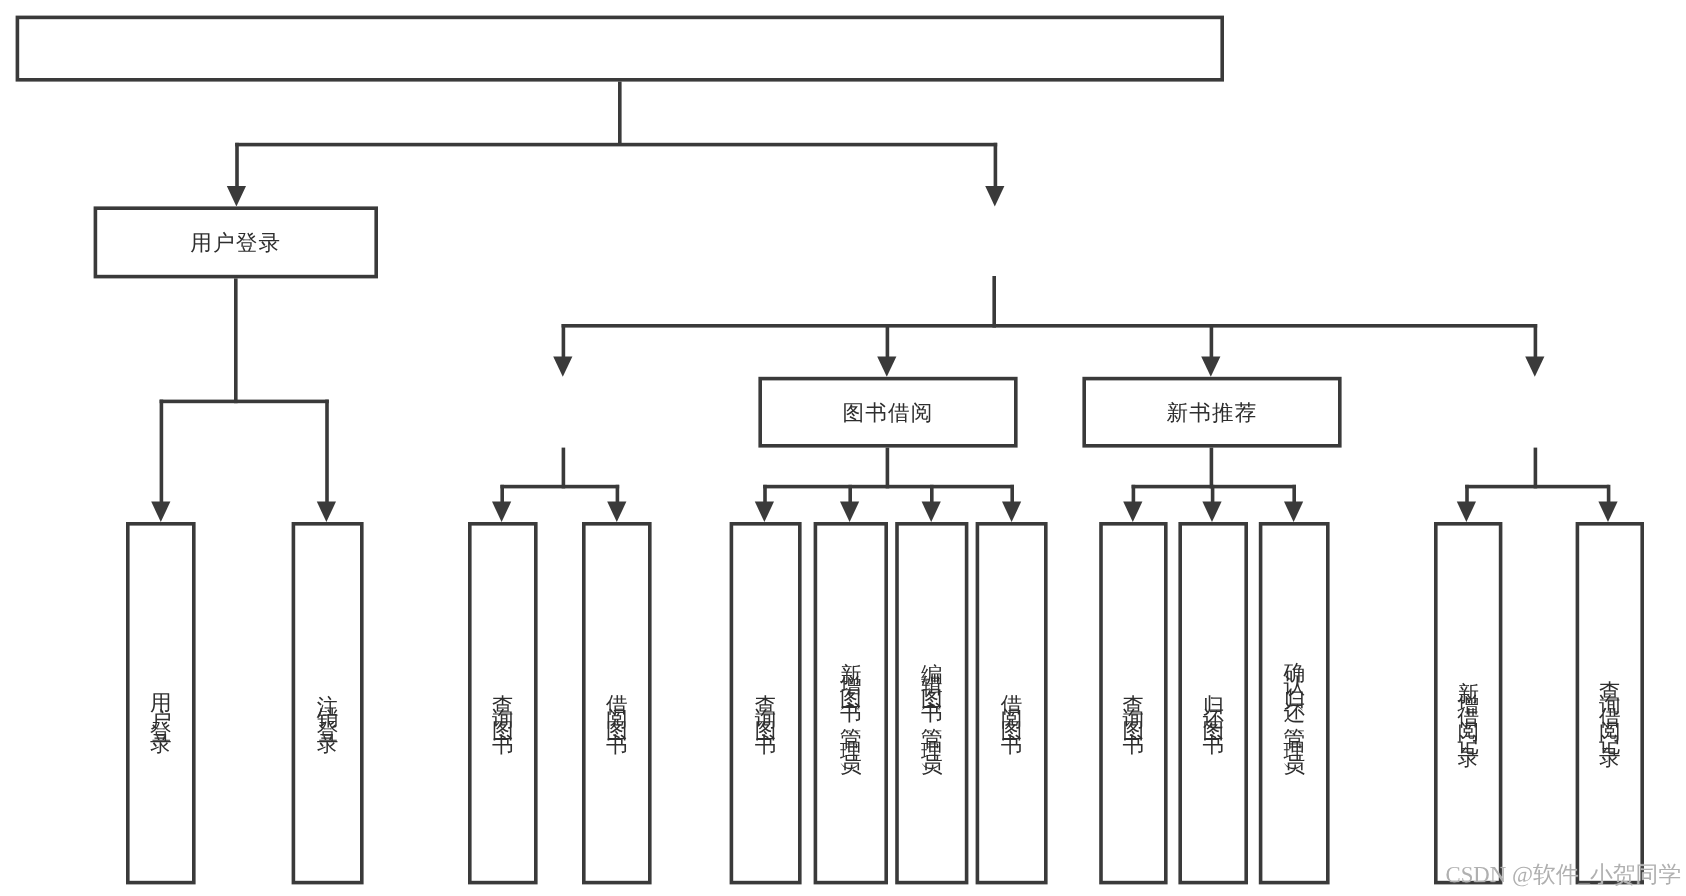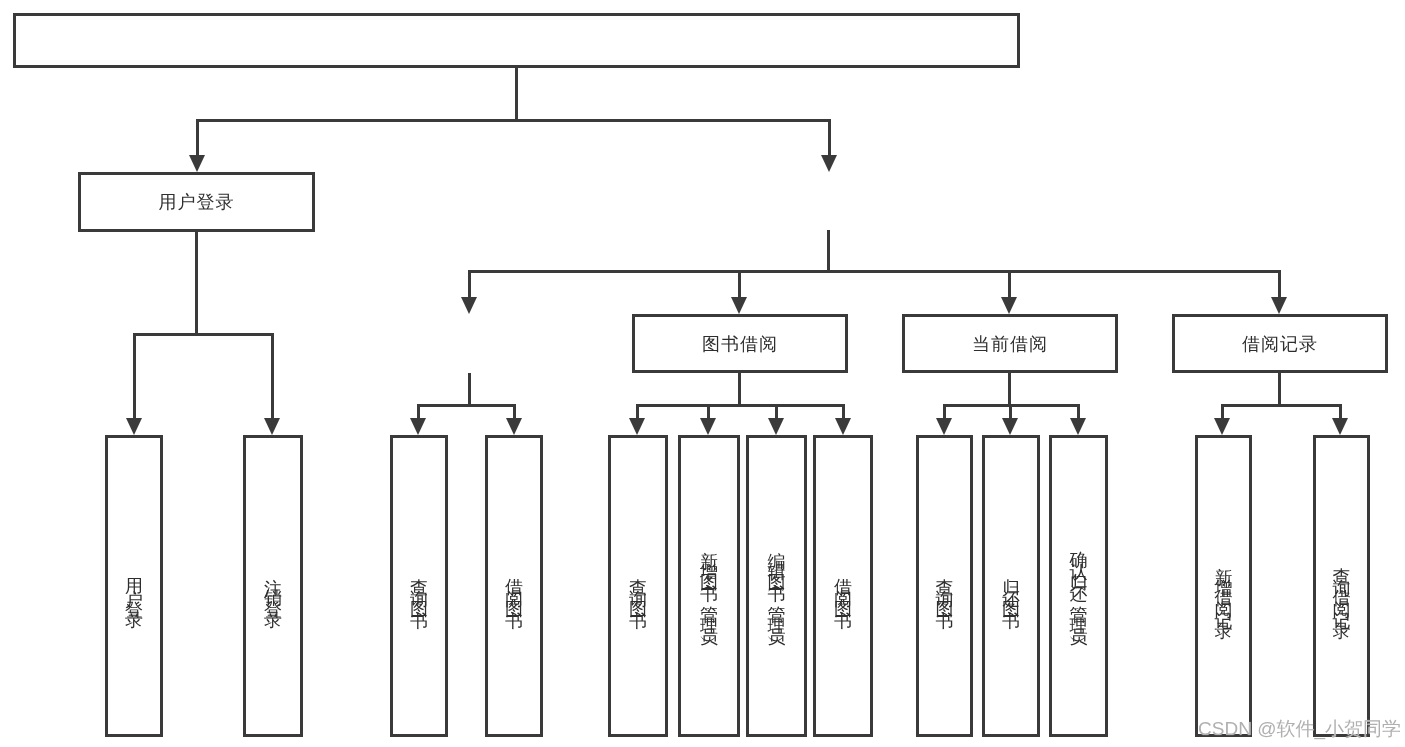--- a/index.html
+++ b/index.html
@@ -48,20 +48,21 @@
     border-right:8px solid transparent;
     border-top:17px solid var(--line);
   }
   .watermark{
     position:absolute;
     right:4px;bottom:5px;
     font-size:19px;
     color:var(--watermark);
     letter-spacing:0px;
     text-shadow:0 0 1px #fff;
+    font-family:Liberation Serif, serif;
   }
 </style>
 </head>
 <body>
 
 <div id="canvas">
 
   <div class="box" style="left:13px;top:13px;width:1007px;height:55px;">
     <span></span>
   </div>
@@ -92,24 +93,21 @@
   <div class="arrowhead" style="left:731px;top:297px;"></div>
   <div class="vline" style="left:1008px;top:270px;height:28px;"></div>
   <div class="arrowhead" style="left:1001px;top:297px;"></div>
   <div class="vline" style="left:1278px;top:270px;height:28px;"></div>
   <div class="arrowhead" style="left:1271px;top:297px;"></div>
 
   <div class="box" style="left:632px;top:314px;width:216px;height:59px;">
     <span>图书借阅</span>
   </div>
   <div class="box" style="left:902px;top:314px;width:216px;height:59px;">
-    <span>当前借阅</span>
-  </div>
-  <div class="box" style="left:1172px;top:314px;width:216px;height:59px;">
-    <span>借阅记录</span>
+    <span>新书推荐</span>
   </div>
 
   <div class="vline" style="left:468px;top:373px;height:34px;"></div>
   <div class="hline" style="left:417px;top:404px;width:99px;"></div>
   <div class="vline" style="left:417px;top:404px;height:15px;"></div>
   <div class="arrowhead" style="left:410px;top:418px;"></div>
   <div class="vline" style="left:513px;top:404px;height:15px;"></div>
   <div class="arrowhead" style="left:506px;top:418px;"></div>
 
   <div class="vline" style="left:738px;top:373px;height:34px;"></div>

